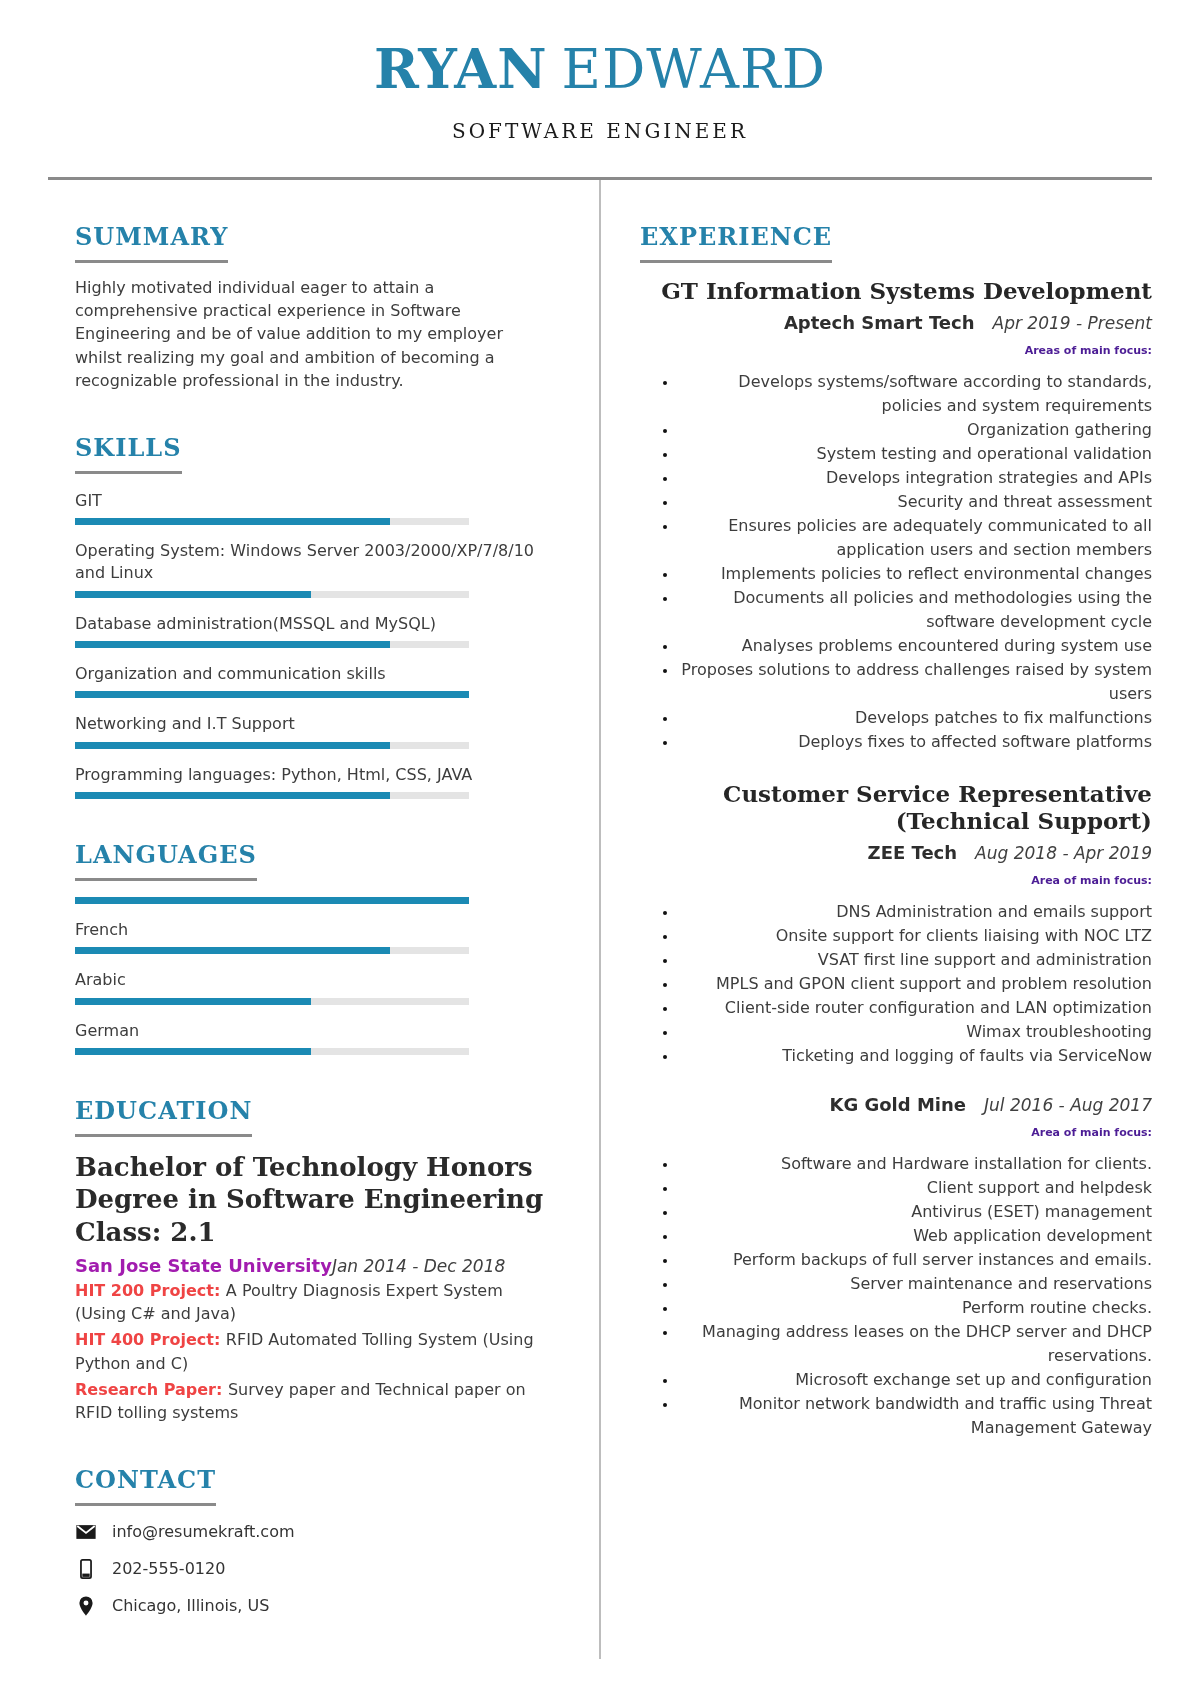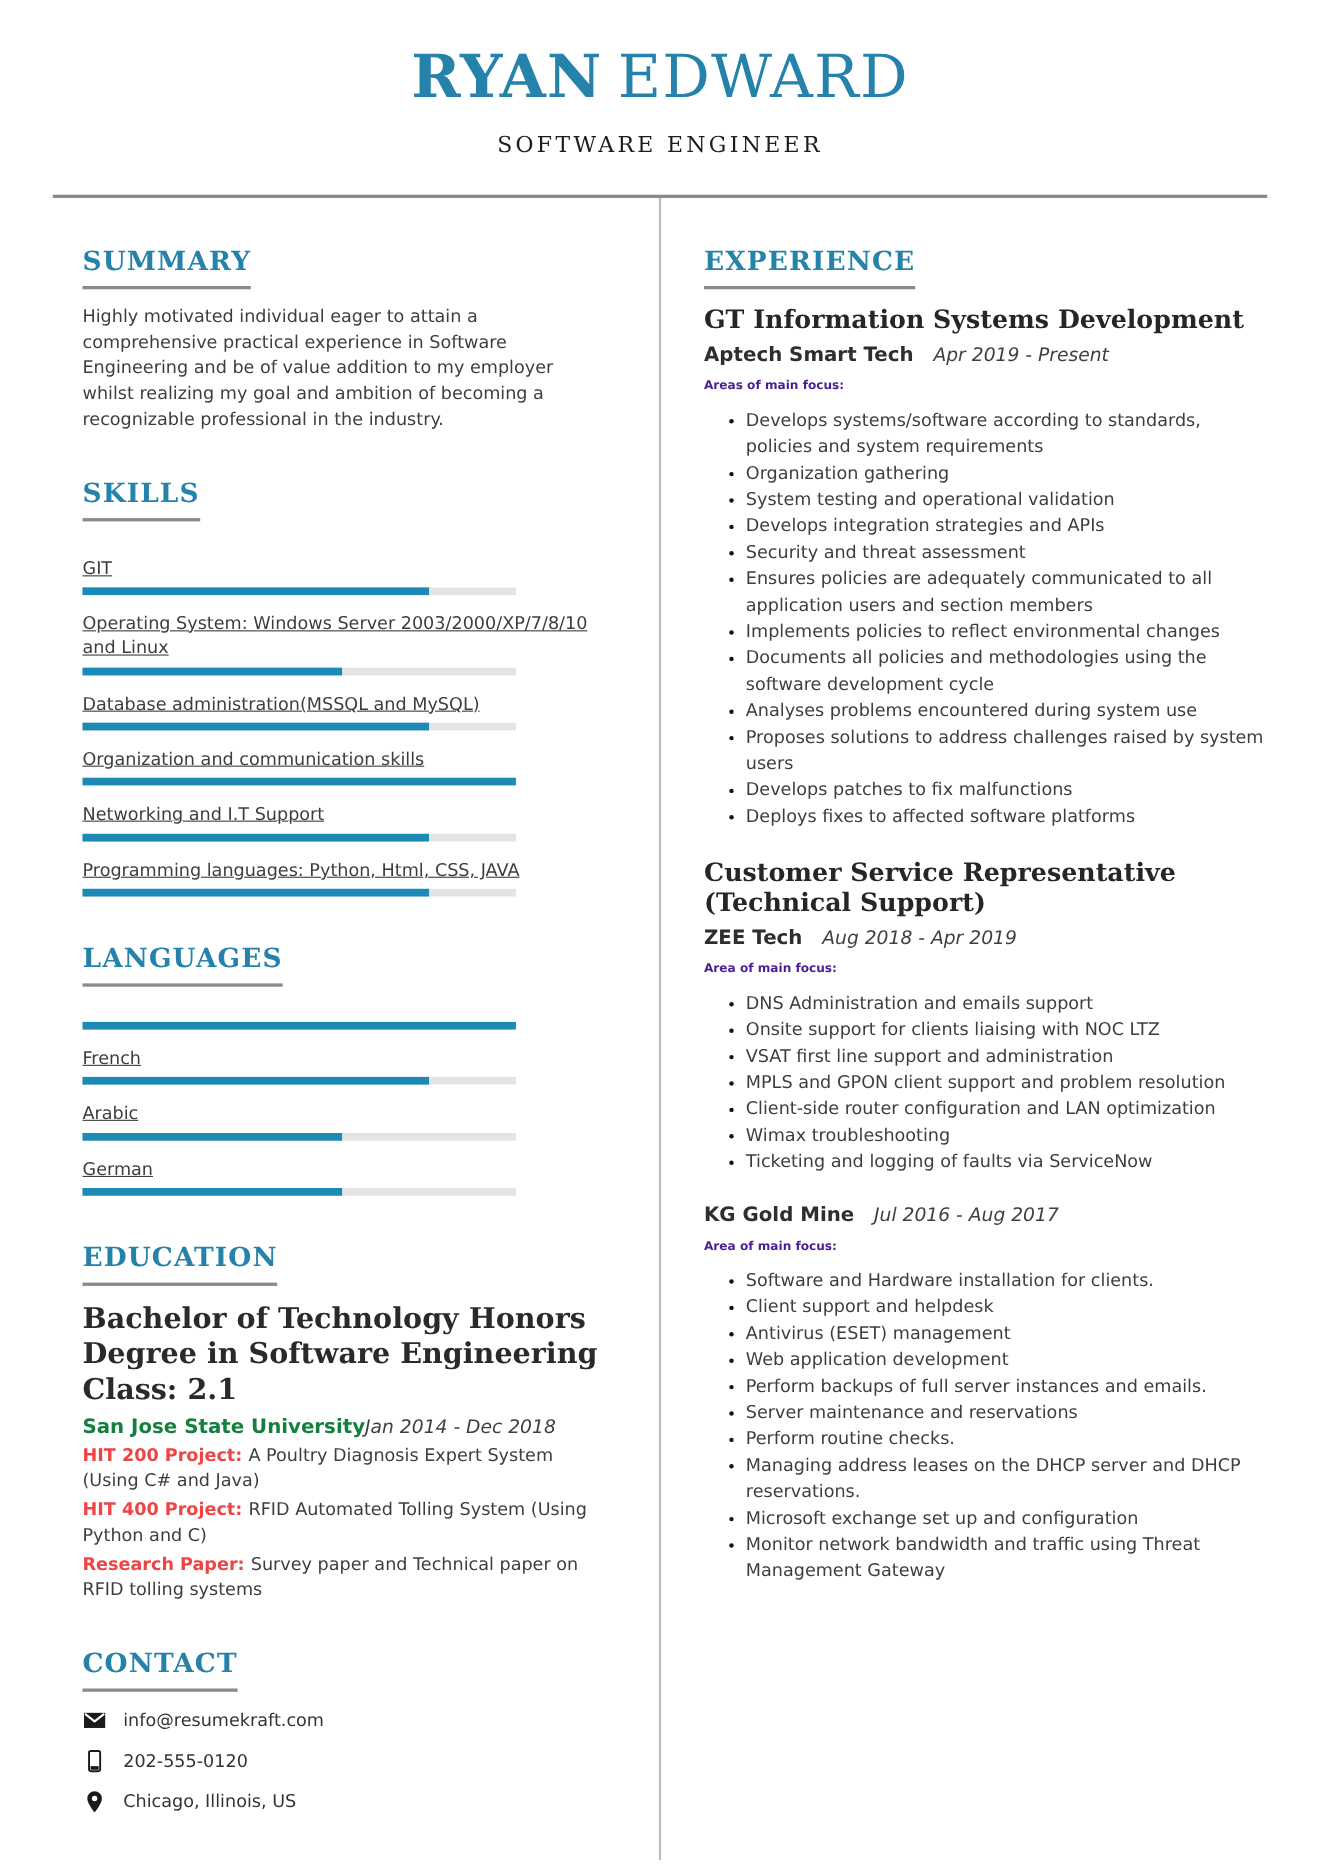--- a/index.html
+++ b/index.html
@@ -44,33 +44,33 @@
   h2.sec{
     display:table;
     font-family:"DejaVu Serif","Liberation Serif",serif;
     font-size:24px;font-weight:bold;color:var(--accent);
     letter-spacing:1px;line-height:1.15;
     padding-bottom:9px;border-bottom:3px solid var(--rule);
   }
   .section{margin-bottom:42px;}
   .summary-text{margin-top:13px;font-size:16px;line-height:1.45;}
   
-  .bars{margin-top:32px;text-decoration:underline;}
+  .bars{margin-top:16px;}
   .bar-item{margin-bottom:15px;}
   .bar-label{font-size:16px;line-height:1.4;margin-bottom:6px;}
   .bar-track{width:394px;height:7px;background:var(--bar-track);}
   .bar-fill{height:7px;background:var(--bar-fill);}
   
   .degree{
     margin-top:14px;
     font-family:"DejaVu Serif","Liberation Serif",serif;
     font-size:26px;font-weight:bold;color:#2a2a2a;line-height:1.25;
   }
   .edu-meta{margin-top:7px;font-size:18px;}
-  .edu-school{font-weight:bold;color:#15803d;}
+  .edu-school{font-weight:bold;color:#a21caf;}
   .edu-dates{font-style:italic;font-size:17px;color:#404040;}
   .edu-detail{font-size:16px;line-height:1.45;margin-top:3px;}
   .edu-detail strong{color:#ef4444;text-align:center;}
   .edu-detail strong::after{content:" ";}
   
   .contact-row{display:flex;align-items:center;margin-top:15px;}
   .contact-row .cicon{width:22px;height:22px;flex:0 0 22px;margin-right:15px;}
   .contact-text{font-size:16px;color:#333;}
   
   .jobtitle{
@@ -78,21 +78,21 @@
     font-size:23px;font-weight:bold;color:#262626;line-height:1.2;
     margin-top:14px;max-width:515px;
   }
   .jobmeta{margin-top:7px;font-size:18px;}
   .company{font-weight:bold;color:#2e2e2e;}
   .dates{font-style:italic;font-size:17px;color:#404040;margin-left:18px;}
   .focus{margin-top:11px;font-size:11px;font-weight:bold;color:#4c1d95;}
   ul.bullets{margin-top:13px;padding-left:38px;max-width:512px;}
   ul.bullets li{font-size:16px;line-height:1.5;color:var(--text);}
   ul.bullets li::marker{color:#111;font-size:14px;}
-  .job{margin-bottom:26px;}
+  .job{margin-bottom:26px;text-align:right;}
 </style>
 </head>
 <body>
 
 <div class="header">
   <div class="name">
     <span class="first">RYAN</span><span class="last">EDWARD</span>
   </div>
   <div class="job-title">SOFTWARE ENGINEER</div>
 </div>

